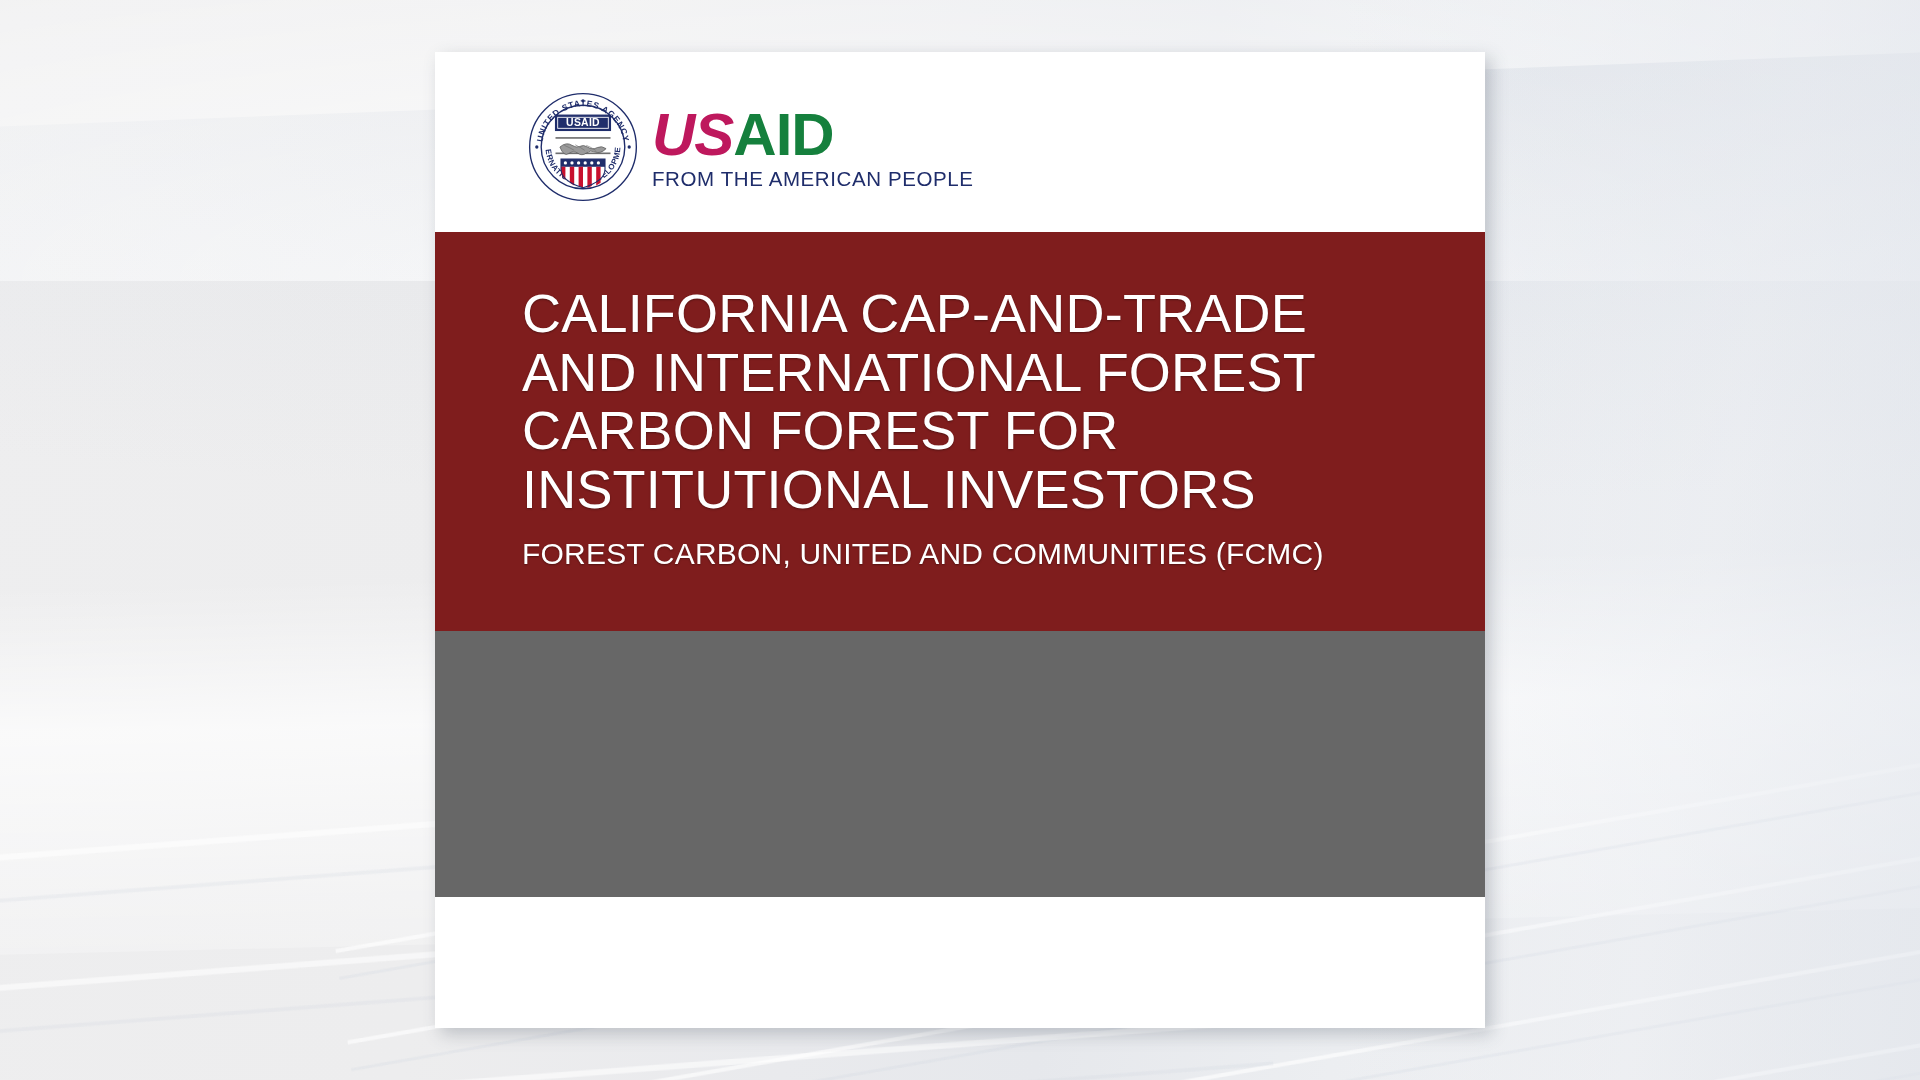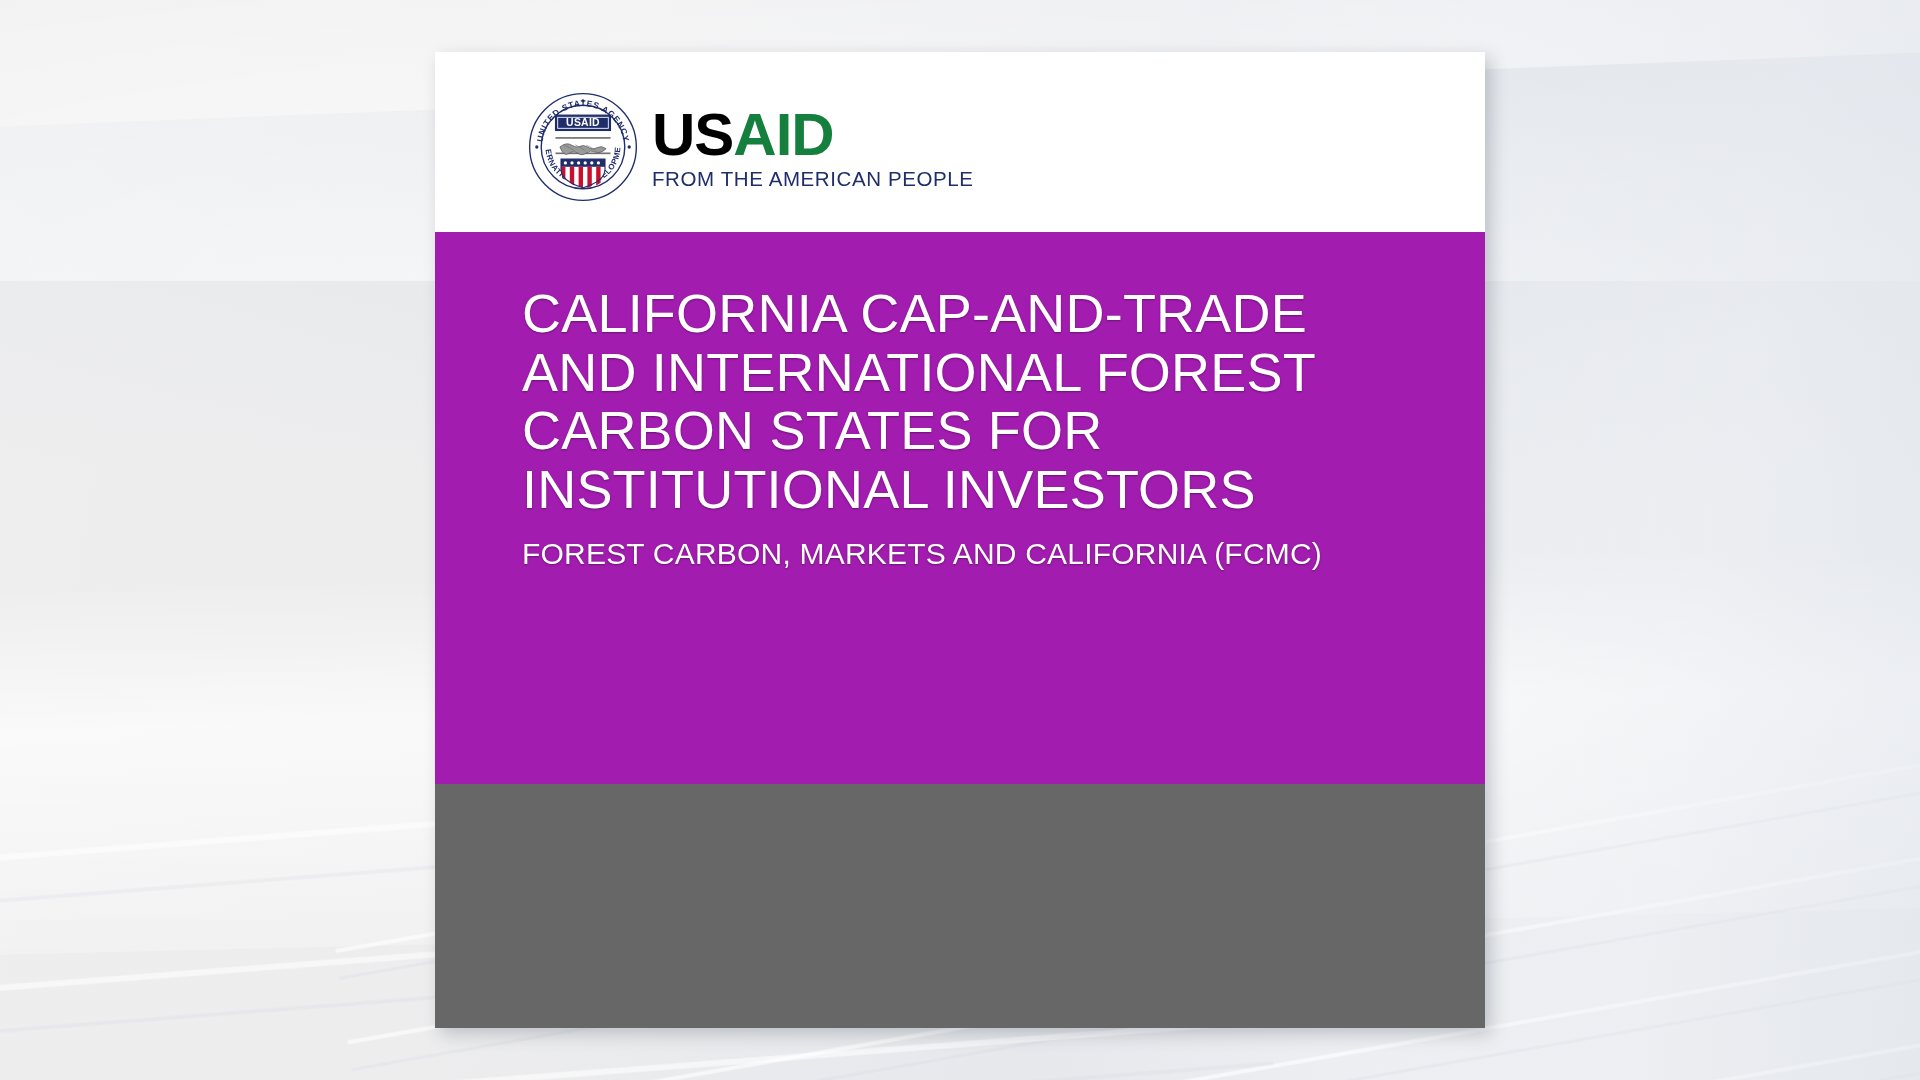--- a/index.html
+++ b/index.html
@@ -149,36 +149,36 @@
   }
   #usaid-seal { width: 110px; height: 110px; display: block; }
   #usaid-wordmark { display: block; }
   #usaid-wordmark .wm-main {
     font-size: 60px;
     font-weight: 700;
     letter-spacing: -1px;
     line-height: 1;
     white-space: nowrap;
   }
-  #usaid-wordmark .wm-us { color: #000000; }
+  #usaid-wordmark .wm-us { color: #be185d; font-style: italic; }
   #usaid-wordmark .wm-aid { color: #15803d; }
   #usaid-wordmark .wm-tag {
     color: #1f2d6b;
     font-size: 20.5px;
     font-weight: 400;
     letter-spacing: 0.6px;
     line-height: 1;
     margin-top: 4px;
     white-space: nowrap;
   }
 
   
   #title-band {
-    height: 552px;
-    background: #a21caf;
+    height: 399px;
+    background: #7f1d1d;
     padding: 52px 80px 0 87px;
     box-sizing: border-box;
     color: #ffffff;
   }
   #doc-title {
     font-size: 54px;
     font-weight: 400;
     line-height: 1.085;
     letter-spacing: 0.2px;
     margin: 0;
@@ -273,22 +273,22 @@
         <div class="wm-main"><span class="wm-us">US</span><span class="wm-aid">AID</span></div>
         <div class="wm-tag">FROM THE AMERICAN PEOPLE</div>
       </div>
     </div>
   </div>
 
   <div id="title-band">
     <h1 id="doc-title">
       <span class="tl">CALIFORNIA CAP-AND-TRADE</span>
       <span class="tl">AND INTERNATIONAL FOREST</span>
-      <span class="tl">CARBON STATES FOR</span>
+      <span class="tl">CARBON FOREST FOR</span>
       <span class="tl">INSTITUTIONAL INVESTORS</span>
     </h1>
     <p id="doc-subtitle">
-      <span class="sl">FOREST CARBON, MARKETS AND CALIFORNIA (FCMC)</span>
+      <span class="sl">FOREST CARBON, UNITED AND COMMUNITIES (FCMC)</span>
     </p>
   </div>
 
   <div id="photo-band"></div>
 </div>
 
 </body></html>

